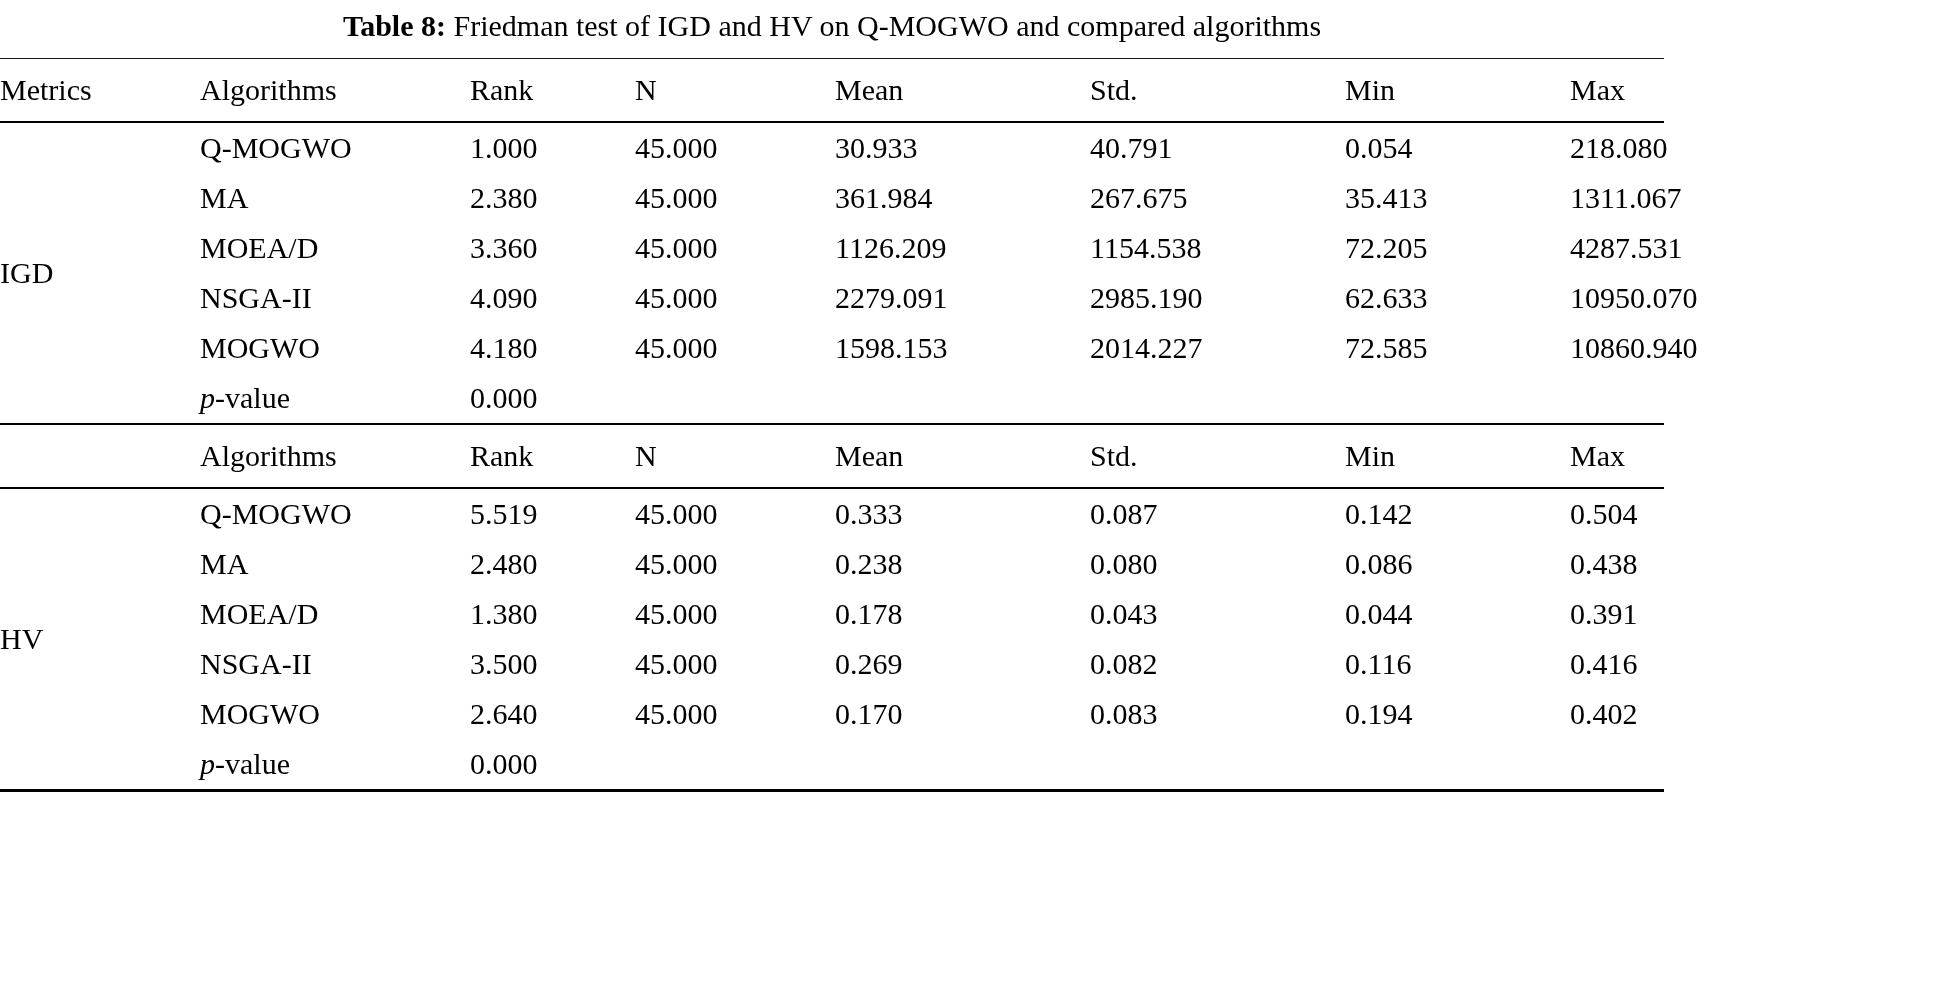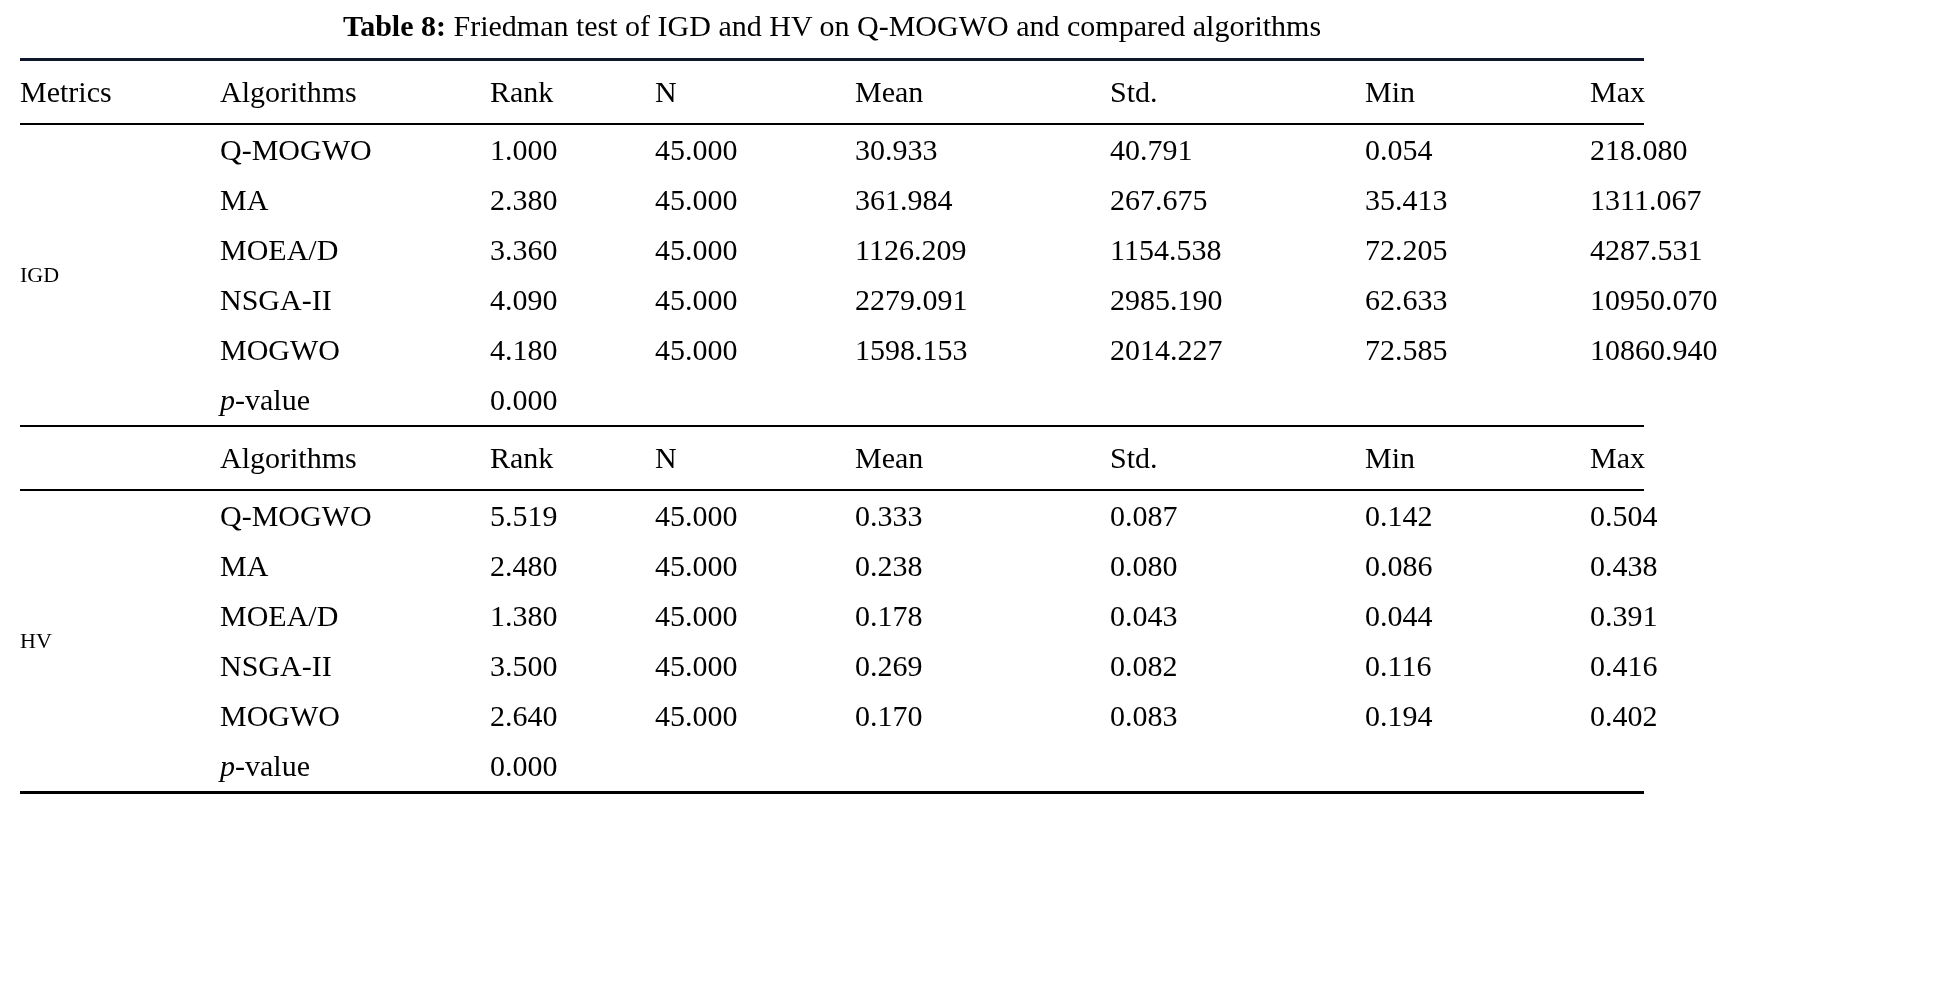--- a/index.html
+++ b/index.html
@@ -12,21 +12,21 @@
     height: 1004px;
     font-family: "Liberation Serif", "DejaVu Serif", serif;
     color: #000000;
     overflow: hidden;
   }
   .page {
     width: 1664px;
     height: 1004px;
     position: relative;
     box-sizing: border-box;
-    padding: 0 20px;
+    padding: 0 0;
   }
   .caption {
     text-align: center;
     font-size: 30px;
     line-height: 1.2;
     padding: 8px 0 14px 0;
     white-space: nowrap;
   }
   .caption .cap-label {
     font-weight: bold;
@@ -50,21 +50,21 @@
   col.c-metrics { width: 200px; }
   col.c-alg     { width: 270px; }
   col.c-rank    { width: 165px; }
   col.c-n       { width: 200px; }
   col.c-mean    { width: 255px; }
   col.c-std     { width: 255px; }
   col.c-min     { width: 225px; }
   col.c-max     { width: auto; }
 
   .rule-top td {
-    border-top: 3px solid #0f172a;
+    border-top: 1px solid #0f172a;
   }
   .rule-mid td {
     border-top: 2px solid #000;
   }
   .rule-bottom td {
     border-top: 3px solid #000;
   }
   .hdr td {
     height: 62px;
     line-height: 62px;
@@ -73,21 +73,21 @@
     height: 50px;
     line-height: 50px;
   }
   .firstdata td {
     padding-top: 6px;
     margin-top: 8px;
   }
   .b { font-weight: bold; }
   .it { font-style: italic; }
   .metric-cell {
-    font-size: 22px;
+    font-size: 30px;
   }
   .spacer-row td { height: 8px; line-height: 8px; }
   .pad-after td { padding-bottom: 10px; }
 </style>
 </head>
 <body>
 
 <div class="page">
 
   <div class="caption">

